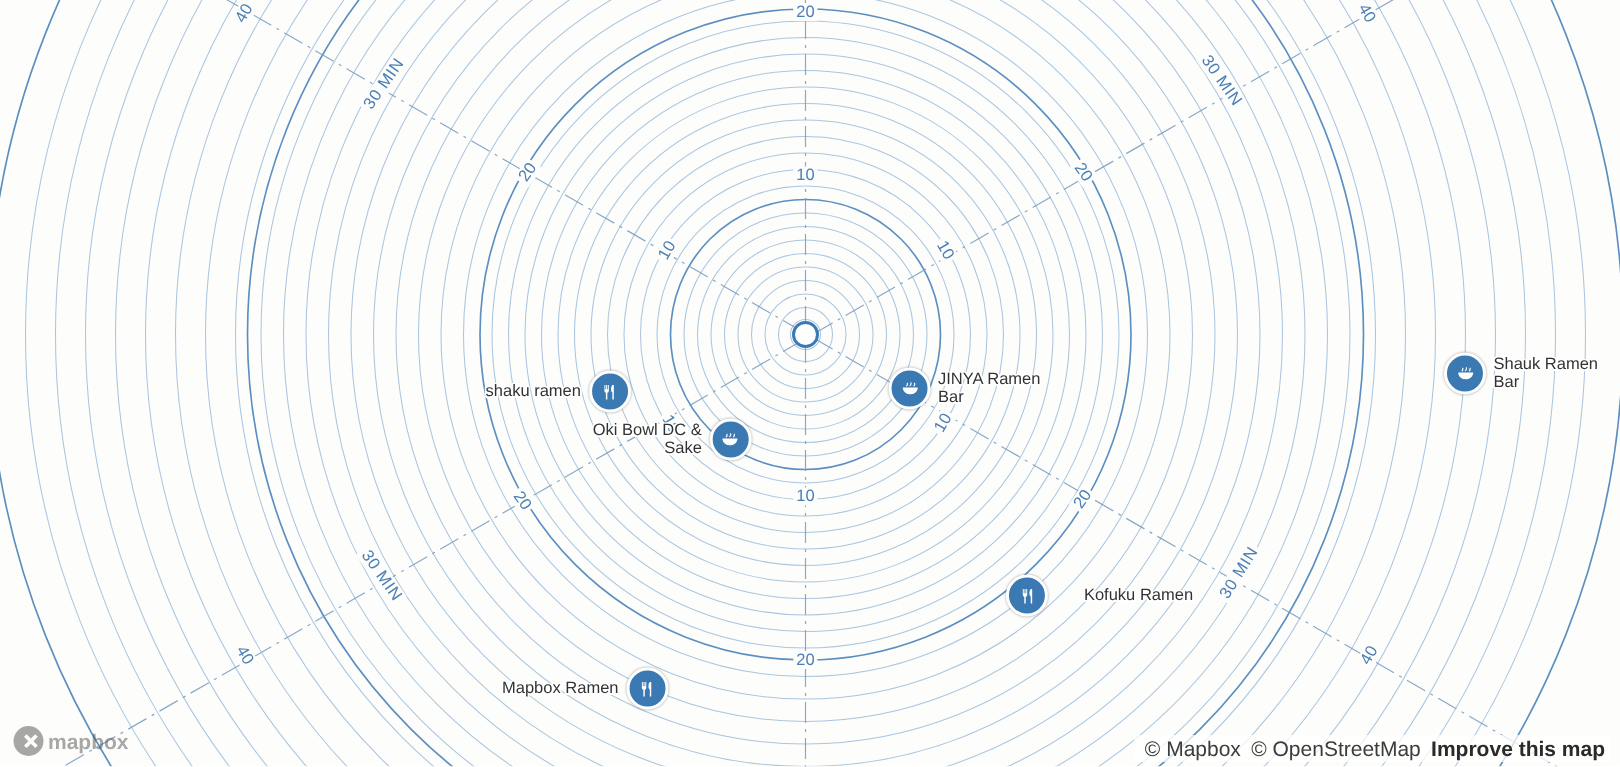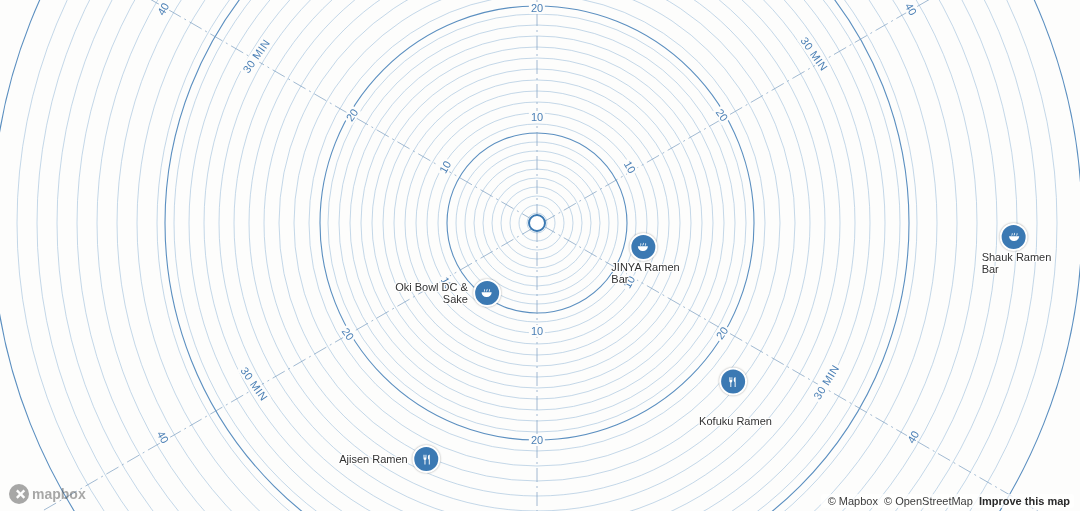--- a/index.html
+++ b/index.html
@@ -23,21 +23,20 @@
     height: 511px;
   }
   
   .poi {
     position: absolute;
     transform: translate(-50%, -50%);
     display: flex;
     align-items: center;
     white-space: nowrap;
     pointer-events: auto;
-    flex-direction: column;
   }
   .poi .pin {
     width: 24px;
     height: 24px;
     border-radius: 50%;
     background: #3b79b3;
     border: 2px solid #ffffff;
     box-shadow: 0 0 2px rgba(0,0,0,.35);
     display: flex;
     align-items: center;
@@ -96,21 +95,21 @@
     left: 8px;
     bottom: 6px;
     opacity: .45;
     display: flex;
     align-items: center;
   }
   .attrib {
     position: absolute;
     right: 6px;
     bottom: 3px;
-    font-size: 11px;
+    font-size: 14px;
     color: #3c3c3c;
     background: rgba(255,255,255,.75);
     padding: 1px 4px;
     border-radius: 2px;
   }
   .attrib .improve { font-weight: bold; color: #2a2a2a; }
   .attrib span { margin-left: 3px; }
 </style>
 </head>
 <body>
@@ -191,20 +190,28 @@
     <div class="iso-num" style="left:163px;top:437px;transform:translate(-50%,-50%) rotate(60deg);">40</div>
     <div class="iso-num" style="left:913px;top:437px;transform:translate(-50%,-50%) rotate(-60deg);">40</div>
     <div class="iso-min" style="left:235px;top:50px;transform:rotate(-55deg);">30 MIN</div>
     <div class="iso-min" style="left:793px;top:48px;transform:rotate(55deg);">30 MIN</div>
     <div class="iso-min" style="left:233px;top:378px;transform:rotate(55deg);">30 MIN</div>
     <div class="iso-min" style="left:805px;top:376px;transform:rotate(-58deg);">30 MIN</div>
   </div>
 
   <div class="origin" style="left:537px;top:223px;"></div>
 
+  <div class="poi left" style="left:372px;top:261px;">
+    <span class="pin">
+      <svg width="13" height="13" viewBox="0 0 16 16" fill="#ffffff">
+          <path d="M4 2v5a1.6 1.6 0 0 0 1.2 1.5V14h1.2V8.5A1.6 1.6 0 0 0 7.6 7V2H6.8v3.6H6.2V2H5.4v3.6H4.8V2zM11 2c-1 0-1.6 1.6-1.6 3.6 0 1.5.5 2.3 1.1 2.6V14h1.2V2z"></path>
+        </svg>
+    </span>
+    <span class="lbl">shaku ramen</span>
+  </div>
 
   <div class="poi right" style="left:621px;top:259px;margin-left:22px;">
     <span class="pin">
       <svg width="13" height="13" viewBox="0 0 16 16" fill="#ffffff">
           <path d="M2.2 6.5h11.6c.3 0 .5.3.4.6A6.1 6.1 0 0 1 8 12.2 6.1 6.1 0 0 1 1.8 7.1c-.1-.3.1-.6.4-.6zM5 3.1c.3.5.3 1-.1 1.5l-.5.7.9.4.4-.6c.6-.9.6-1.9 0-2.7zM8 2.6c.3.5.3 1-.1 1.5l-.7 1 .9.4.6-.9c.6-.9.6-1.9 0-2.6zM11 3.1c.3.5.3 1-.1 1.5l-.5.7.9.4.4-.6c.6-.9.6-1.9 0-2.7z"></path>
         </svg>
     </span>
     <span class="lbl">JINYA Ramen<br>Bar</span>
   </div>
 
@@ -226,21 +233,21 @@
     </span>
     <span class="lbl">Kofuku Ramen</span>
   </div>
 
   <div class="poi left" style="left:390px;top:459px;">
     <span class="pin">
       <svg width="13" height="13" viewBox="0 0 16 16" fill="#ffffff">
           <path d="M4 2v5a1.6 1.6 0 0 0 1.2 1.5V14h1.2V8.5A1.6 1.6 0 0 0 7.6 7V2H6.8v3.6H6.2V2H5.4v3.6H4.8V2zM11 2c-1 0-1.6 1.6-1.6 3.6 0 1.5.5 2.3 1.1 2.6V14h1.2V2z"></path>
         </svg>
     </span>
-    <span class="lbl">Ajisen Ramen</span>
+    <span class="lbl">Mapbox Ramen</span>
   </div>
 
   <div class="poi right" style="left:1014px;top:249px;">
     <span class="pin">
       <svg width="13" height="13" viewBox="0 0 16 16" fill="#ffffff">
           <path d="M2.2 6.5h11.6c.3 0 .5.3.4.6A6.1 6.1 0 0 1 8 12.2 6.1 6.1 0 0 1 1.8 7.1c-.1-.3.1-.6.4-.6zM5 3.1c.3.5.3 1-.1 1.5l-.5.7.9.4.4-.6c.6-.9.6-1.9 0-2.7zM8 2.6c.3.5.3 1-.1 1.5l-.7 1 .9.4.6-.9c.6-.9.6-1.9 0-2.6zM11 3.1c.3.5.3 1-.1 1.5l-.5.7.9.4.4-.6c.6-.9.6-1.9 0-2.7z"></path>
         </svg>
     </span>
     <span class="lbl">Shauk Ramen<br>Bar</span>
   </div>

